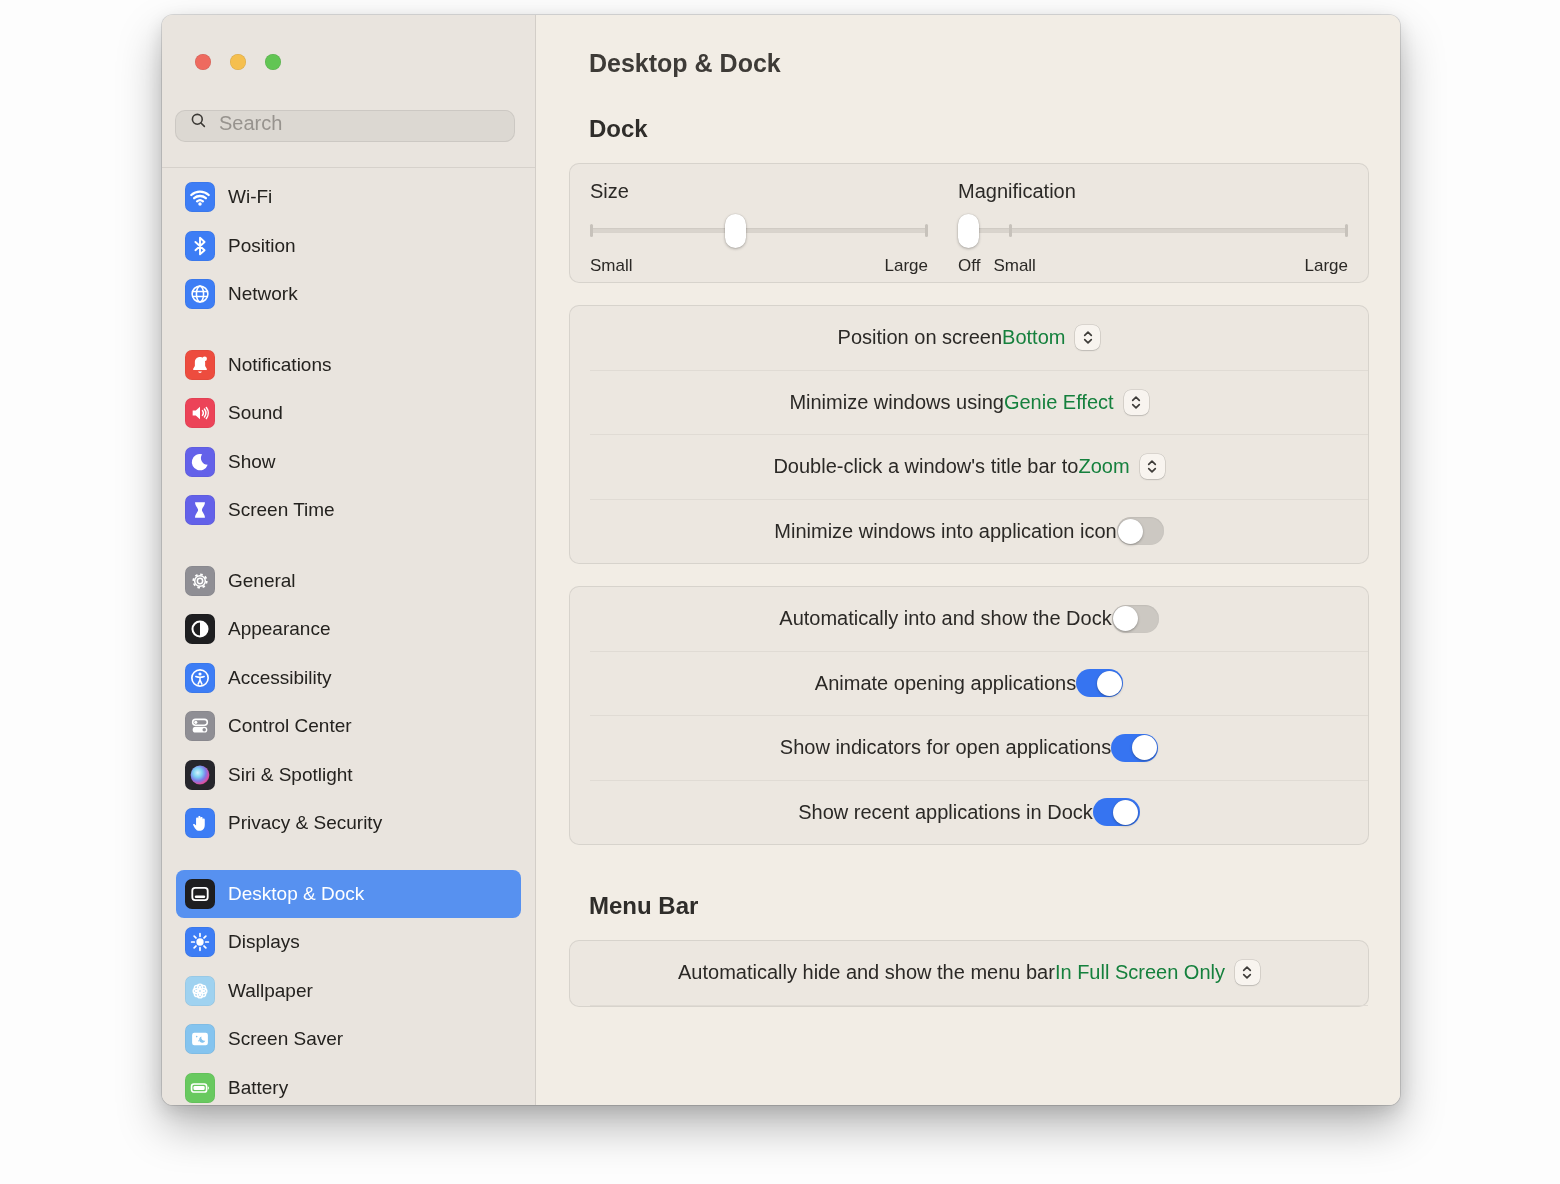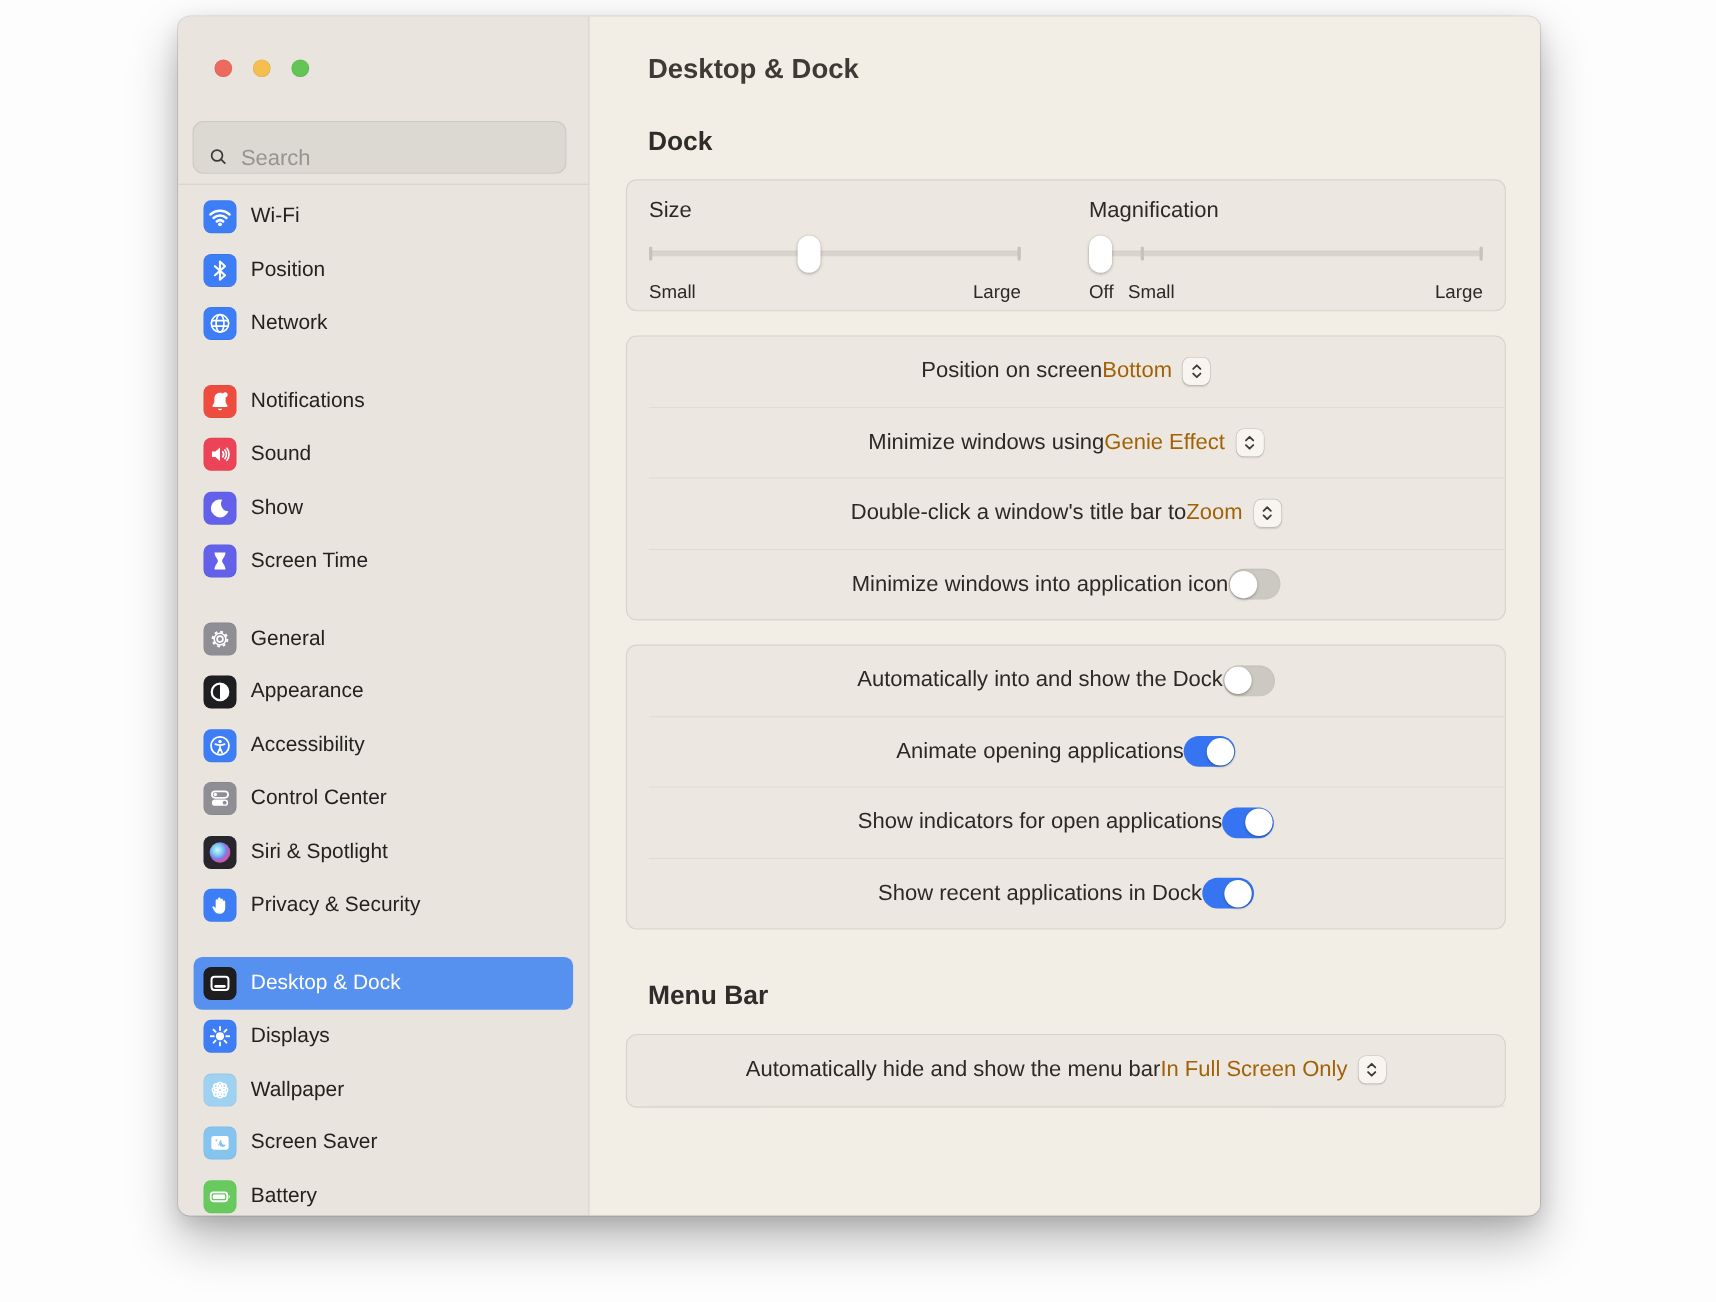--- a/index.html
+++ b/index.html
@@ -4,23 +4,23 @@
 <style>
   html,body{margin:0;padding:0;width:1560px;height:1184px;background:#fdfdfd;overflow:hidden;
     font-family:"Liberation Sans","DejaVu Sans",sans-serif;-webkit-font-smoothing:antialiased;}
   .window{position:absolute;left:162px;top:15px;width:1238px;height:1090px;border-radius:11px;
     display:flex;overflow:hidden;background:#f2ede5;
     box-shadow:0 0 0 1px rgba(0,0,0,.12),0 22px 45px rgba(0,0,0,.28),0 6px 18px rgba(0,0,0,.12);}
   
   .sidebar{width:373px;flex-shrink:0;background:#e9e4de;border-right:1px solid #d3cec8;position:relative;}
   .traffic{position:absolute;top:39px;left:33px;display:flex;gap:19px;}
   .tl-dot{width:16px;height:16px;border-radius:50%;box-shadow:inset 0 0 0 .5px rgba(0,0,0,.12);}
-  .search-field{position:absolute;top:95px;left:13px;width:340px;height:48px;box-sizing:border-box;
+  .search-field{position:absolute;top:95px;left:13px;width:340px;height:32px;box-sizing:border-box;
     background:#dcd8d2;border:1px solid rgba(0,0,0,.07);border-radius:10px;
-    display:flex;align-items:flex-end;padding:0 13px;gap:9px;}
+    display:flex;align-items:flex-start;padding:0 13px;gap:9px;}
   .search-field svg{flex-shrink:0;}
   .search-field input{border:none;background:transparent;outline:none;width:100%;
     font-size:20px;color:#33312e;font-family:inherit;}
   .search-field input::placeholder{color:#97938e;}
   .sidebar-divider{position:absolute;top:152px;left:0;right:0;height:1px;background:#d6d1cb;}
   .nav{position:absolute;top:153px;left:0;right:0;bottom:0;padding:5px 14px 0;overflow:hidden;}
   .nav-group{margin-bottom:22px;}
   .nav-item{height:48.5px;display:flex;align-items:center;gap:13px;padding:0 9px;border-radius:8px;
     font-size:19px;color:#24221f;cursor:default;}
   .nav-item.selected{background:var(--selection,#5791f0);color:#fff;}
@@ -28,41 +28,41 @@
     box-shadow:inset 0 0 0 .5px rgba(0,0,0,.08);}
   .nav-icon svg{display:block;}
   
   .main{flex:1;background:#f2ede5;padding:0 0 0 33px;position:relative;box-sizing:border-box;}
   .main-title{margin:33px 0 0 20px;font-size:25px;line-height:30px;font-weight:700;color:#3e3b37;}
   .section-header{margin:39px 0 0 20px;font-size:24px;line-height:24px;font-weight:700;color:#2f2d2a;}
   .section-header.menubar{margin-top:49px;}
   .group{width:800px;box-sizing:border-box;background:#ece7e0;border:1px solid rgba(0,0,0,.085);
     border-radius:10px;margin-top:22px;}
   
-  .sliders-group{height:120px;padding:15px 20px 0;display:flex;gap:62px;}
+  .sliders-group{height:120px;padding:15px 20px 0;display:flex;gap:30px;}
   .slider-col.size{width:338px;flex-shrink:0;}
   .slider-col.mag{flex:1;}
   .slider-title{font-size:20px;line-height:24px;color:#2b2926;margin-bottom:10px;}
   .slider{position:relative;height:36px;}
   .track{position:absolute;top:15px;left:0;right:0;height:5px;border-radius:3px;background:#d9d4cd;
     box-shadow:inset 0 .5px 1px rgba(0,0,0,.08);}
   .tick{position:absolute;top:11px;width:3px;height:13px;border-radius:1.5px;background:#c7c2bb;}
   .tick-left{left:0;}.tick-right{right:0;}.tick-mid{left:13%;}
   .thumb{position:absolute;top:1px;width:21px;height:34px;border-radius:10.5px;background:#fff;
     box-shadow:0 1px 3px rgba(0,0,0,.28),0 0 0 .5px rgba(0,0,0,.06);}
   .slider-labels{display:flex;margin-top:7px;font-size:17px;color:#2b2926;}
   .slider-labels .spacer{flex:1;}
   .slider-labels.between{justify-content:space-between;}
   .slider-labels .gap-left{margin-left:13px;}
   
   .srow{height:63.5px;display:flex;align-items:center;justify-content:center;padding:0 20px;}
   .row-divider{height:1px;background:#e0dbd4;margin-left:20px;}
   .srow-label{font-size:20px;color:#2b2926;}
   .stepper{display:flex;align-items:center;gap:10px;}
-  .stepper-value{font-size:20px;color:#a16207;}
+  .stepper-value{font-size:20px;color:#15803d;}
   .stepper-btn{width:25px;height:25px;border-radius:7px;background:#f8f4ef;
     box-shadow:0 0 0 .5px rgba(0,0,0,.16),0 1px 1.5px rgba(0,0,0,.12);
     display:flex;align-items:center;justify-content:center;}
   .toggle{width:47px;height:28px;border-radius:14px;position:relative;flex-shrink:0;}
   .toggle.off{background:var(--toggle-off,#ccc8c2);box-shadow:inset 0 .5px 1.5px rgba(0,0,0,.1);}
   .toggle.on{background:var(--accent,#3674f1);}
   .knob{position:absolute;top:1.5px;width:25px;height:25px;border-radius:50%;background:#fff;
     box-shadow:0 1px 2.5px rgba(0,0,0,.3),0 0 .5px rgba(0,0,0,.15);}
   .toggle.off .knob{left:1.5px;}
   .toggle.on .knob{right:1.5px;}

